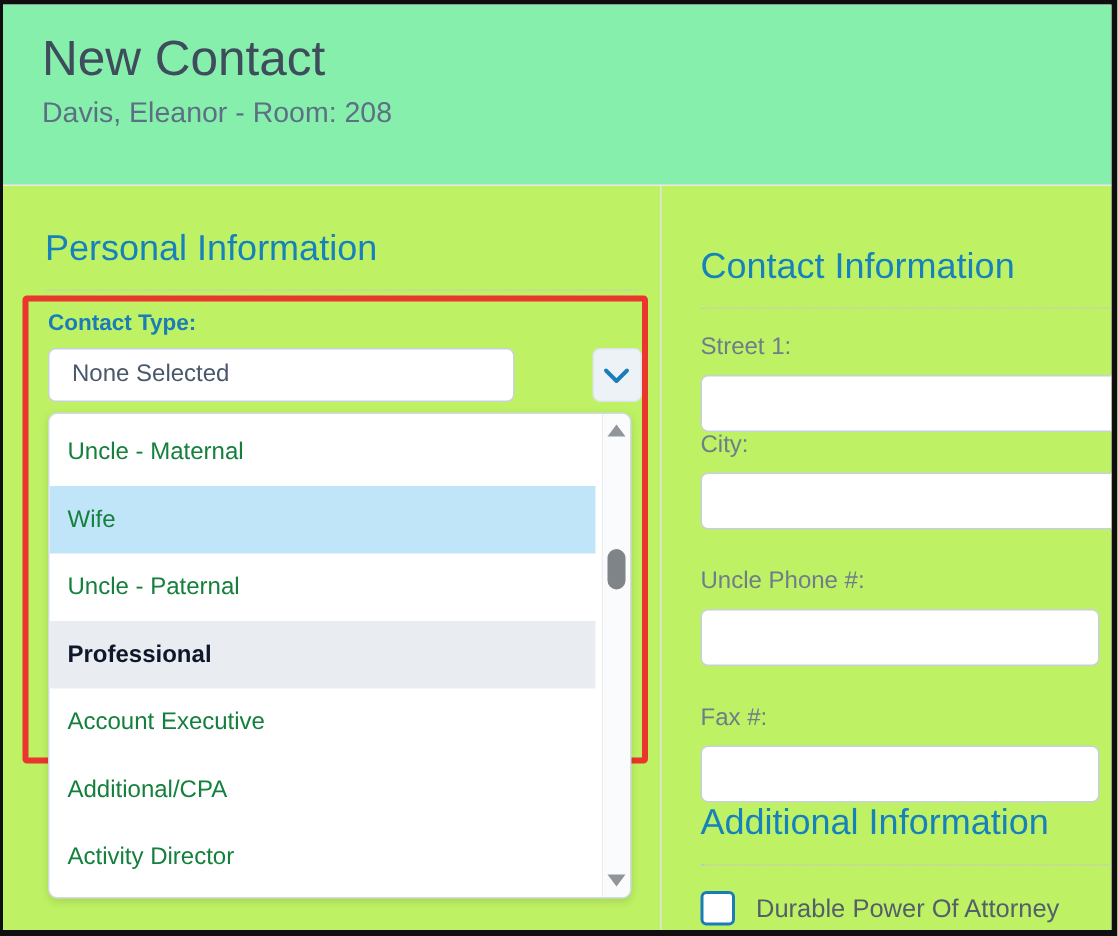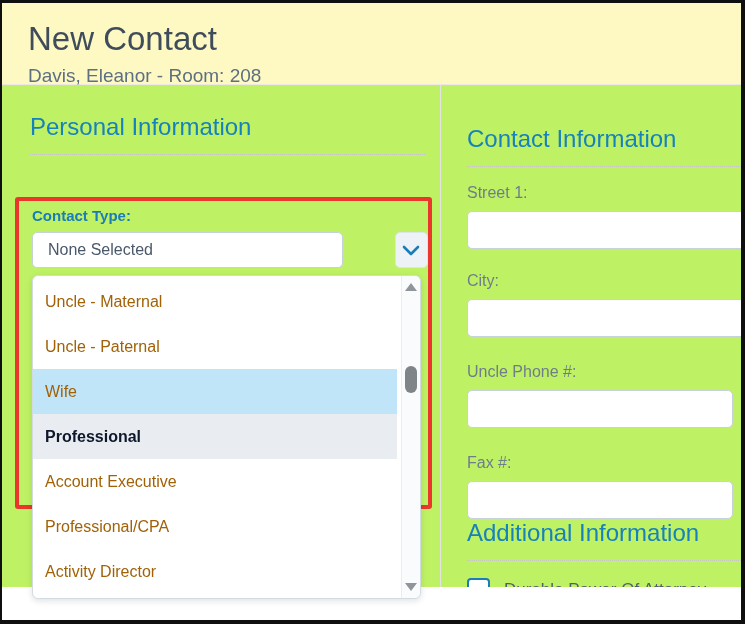--- a/index.html
+++ b/index.html
@@ -8,21 +8,21 @@
 
   .page {
     position: relative; width: 745px; height: 624px;
     border-style: solid; border-color: #0f0f0f;
     border-width: 3px 4px 4px 2px;
     background: #fff; overflow: hidden;
   }
 
   
   .header {
-    height: 82px; background: #fef9c3;
+    height: 121px; background: #86efac;
     padding: 17px 0 0 26px; border-bottom: 1px solid #f0e7e4;
   }
   .title { font-size: 33px; color: #3f4c5c; font-weight: 400; letter-spacing: 0; }
   .subtitle { font-size: 19px; color: #5d7083; margin-top: 7px; }
 
   
   .main { display: flex; height: 502px; background: #bef264; }
   .col-left { width: 439px; border-right: 1px solid #e3e3e3; padding: 28px 0 0 28px; }
   .col-right { flex: 1; padding: 40px 0 0 26px; overflow: hidden; }
 
@@ -58,21 +58,21 @@
   .dropdown-panel {
     position: relative; margin-top: 7px;
     width: 389px; height: 324px;
     background: #fff; border: 1px solid #d3dbe2; border-radius: 6px;
     box-shadow: 0 2px 6px rgba(0,0,0,0.12);
     overflow: hidden; padding-top: 3px;
   }
   .option-list { width: calc(100% - 23px); }
   .option {
     height: 45px; line-height: 45px; padding-left: 12px;
-    font-size: 16px; color: #a16207; cursor: pointer; white-space: nowrap;
+    font-size: 16px; color: #15803d; cursor: pointer; white-space: nowrap;
   }
   .option.highlighted { background: #c1e5f8; }
   .option.group-header { background: #e9edf1; font-weight: bold; color: #0f172a; cursor: default; }
 
   
   .scrollbar {
     position: absolute; top: 0; right: 0; bottom: 0; width: 19px;
     background: #fafbfc; border-left: 1px solid #ededed;
     border-radius: 0 6px 6px 0;
   }
@@ -90,21 +90,21 @@
   .text-input {
     display: block; height: 38px; margin-top: 9px;
     border: 1px solid #c7d1da; border-radius: 5px;
     font-size: 16px; color: #49586a; padding: 0 10px;
     background: #fff; outline: none;
   }
   .text-input.cut { width: calc(100% + 10px); }   
   .text-input.fixed { width: 266px; }
 
   .fld-street { margin-top: 17px; }
-  .fld-city { margin-top: 23px; }
+  .fld-city { }
   .fld-phone { margin-top: 26px; }
   .fld-fax { margin-top: 26px; }
 
   .additional-heading { }
 
   .checkbox-row { display: flex; align-items: center; margin-top: 17px; }
   .checkbox {
     width: 23px; height: 23px; border: 2px solid #1a7cb8; border-radius: 4px;
     background: #fff; cursor: pointer; flex: none;
   }
@@ -169,25 +169,25 @@
       <div class="chevron-btn">
         <svg width="18" height="11" viewBox="0 0 18 11">
           <polyline points="2,2 9,9 16,2" fill="none" stroke="#1a7cb8" stroke-width="2.6" stroke-linecap="round" stroke-linejoin="round"></polyline>
         </svg>
       </div>
     </div>
 
     <div class="dropdown-panel" role="listbox">
       <div class="option-list">
         <div class="option" role="option">Uncle - Maternal</div>
+        <div class="option highlighted" role="option">Wife</div>
         <div class="option" role="option">Uncle - Paternal</div>
-        <div class="option highlighted" role="option">Wife</div>
         <div class="option group-header">Professional</div>
         <div class="option" role="option">Account Executive</div>
-        <div class="option" role="option">Professional/CPA</div>
+        <div class="option" role="option">Additional/CPA</div>
         <div class="option" role="option">Activity Director</div>
       </div>
 
       <div class="scrollbar">
         <div class="scroll-arrow up"></div>
         <div class="scroll-thumb"></div>
         <div class="scroll-arrow down"></div>
       </div>
     </div>
   </div>

